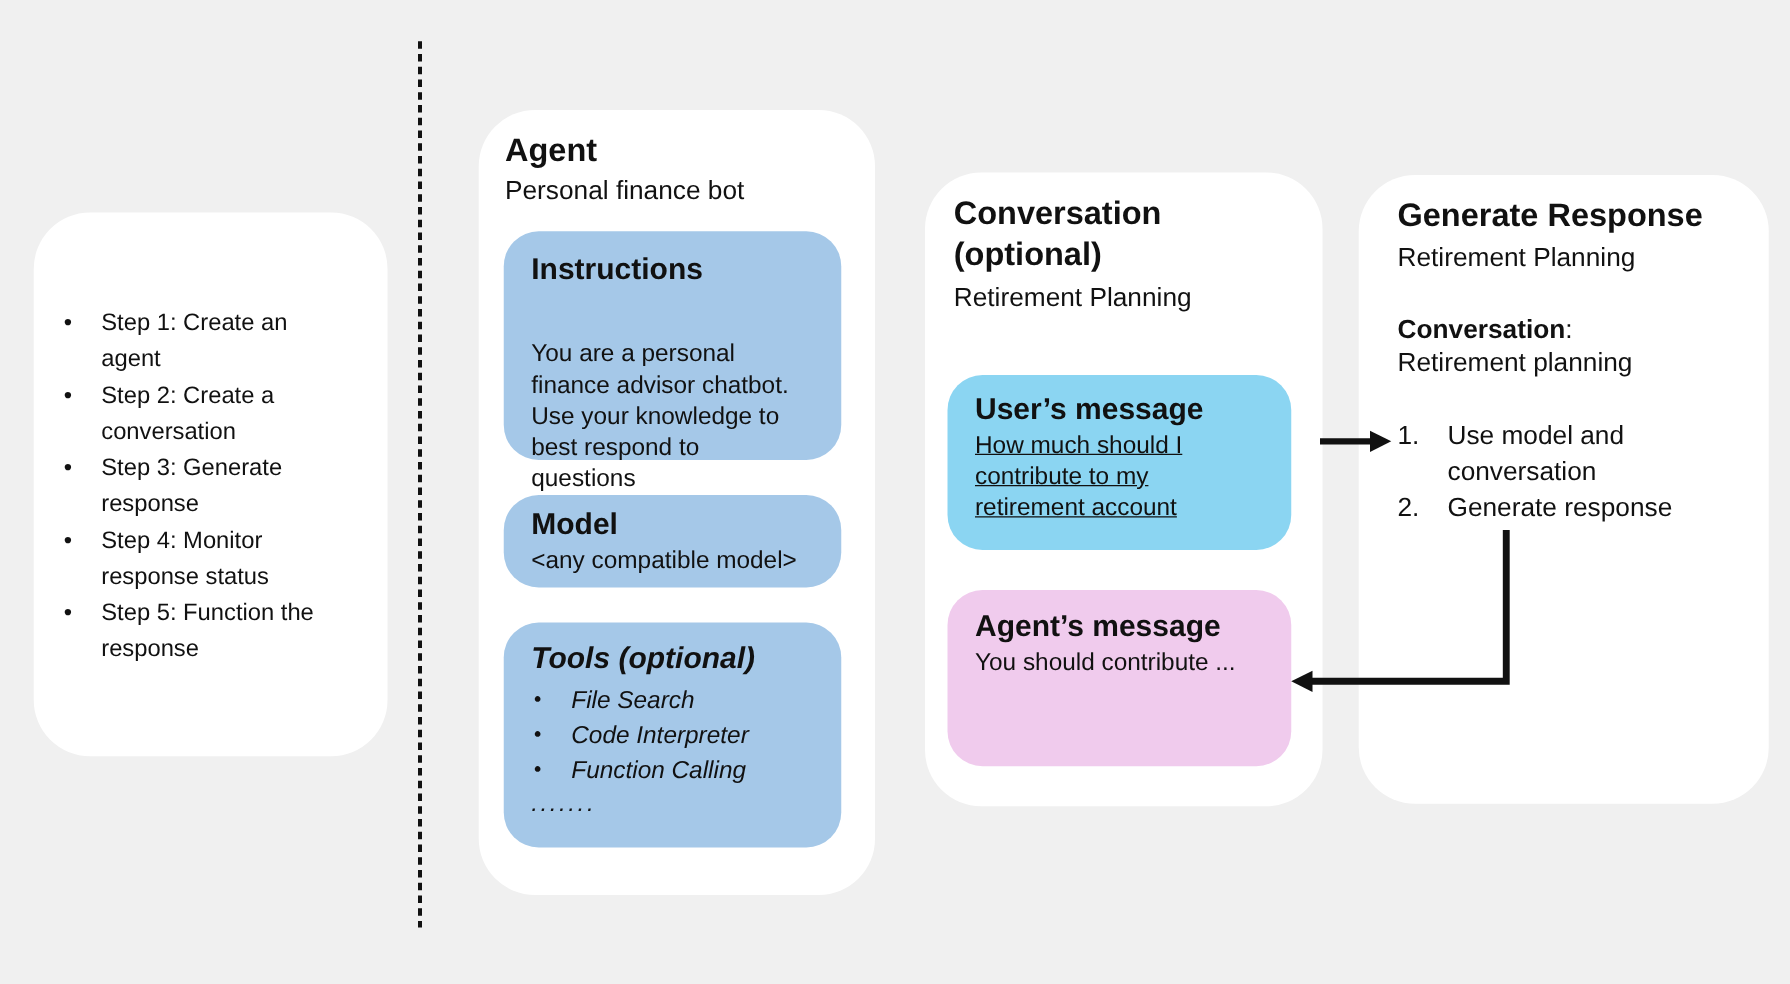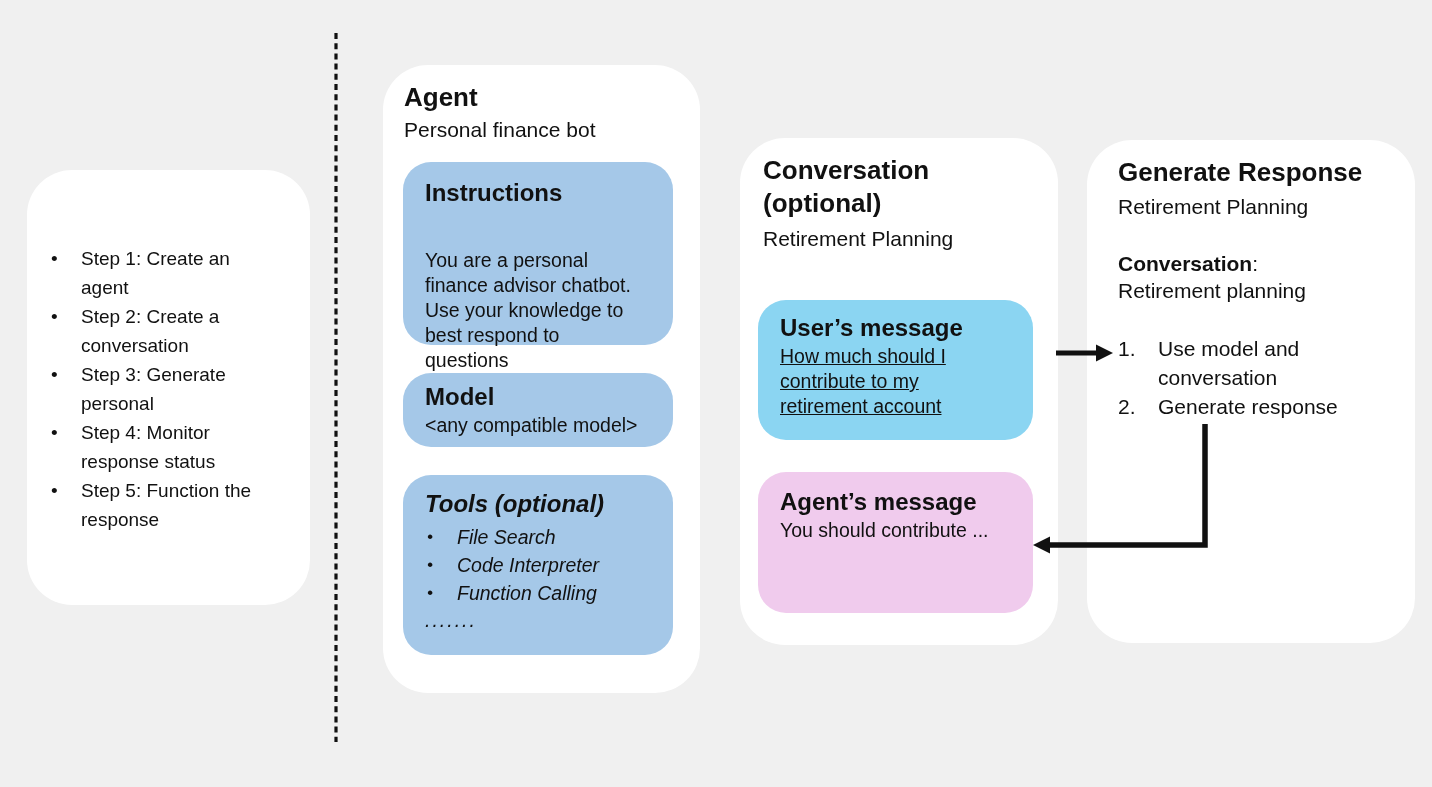--- a/index.html
+++ b/index.html
@@ -17,21 +17,21 @@
   .card{
     position:absolute; background:var(--card); border-radius:45px;
   }
   
   .steps-card{left:27px;top:170px;width:283px;height:435px;}
   .steps-list{list-style:none;padding:74px 0 0 24px;}
   .steps-list li{display:flex;font-size:19px;line-height:29px;}
   .steps-list .blt{flex:0 0 30px;}
   .steps-list .txt{max-width:182px;}
   
-  .agent-card{left:383px;top:65px;width:317px;height:628px;}
+  .agent-card{left:383px;top:88px;width:317px;height:628px;}
   .agent-head{padding:16px 24px 0 21px;}
   .card-title{font-size:26px;line-height:33px;font-weight:bold;}
   .card-sub{font-size:21px;line-height:27px;margin-top:2px;}
   .inner-box{position:absolute;border-radius:28px;}
   .box-title{font-size:24px;line-height:30px;font-weight:bold;}
   .box-body{font-size:19.5px;line-height:25px;margin-top:1px;}
   .instructions-box{left:20px;top:97px;width:270px;height:183px;background:var(--blue);padding:16px 20px 0 22px;}
   .instructions-box .box-body{max-width:208px;margin-top:40px;}
   .model-box{left:20px;top:308px;width:270px;height:74px;background:var(--blue);padding:9px 20px 0 22px;}
   .tools-box{left:20px;top:410px;width:270px;height:180px;background:var(--blue);padding:14px 0 0 22px;font-style:italic;}
@@ -70,21 +70,21 @@
       <li>
         <span class="blt">•</span>
         <span class="txt">Step 1: Create an agent</span>
       </li>
       <li>
         <span class="blt">•</span>
         <span class="txt">Step 2: Create a conversation</span>
       </li>
       <li>
         <span class="blt">•</span>
-        <span class="txt">Step 3: Generate personal</span>
+        <span class="txt">Step 3: Generate response</span>
       </li>
       <li>
         <span class="blt">•</span>
         <span class="txt">Step 4: Monitor response status</span>
       </li>
       <li>
         <span class="blt">•</span>
         <span class="txt">Step 5: Function the response</span>
       </li>
     </ul>

